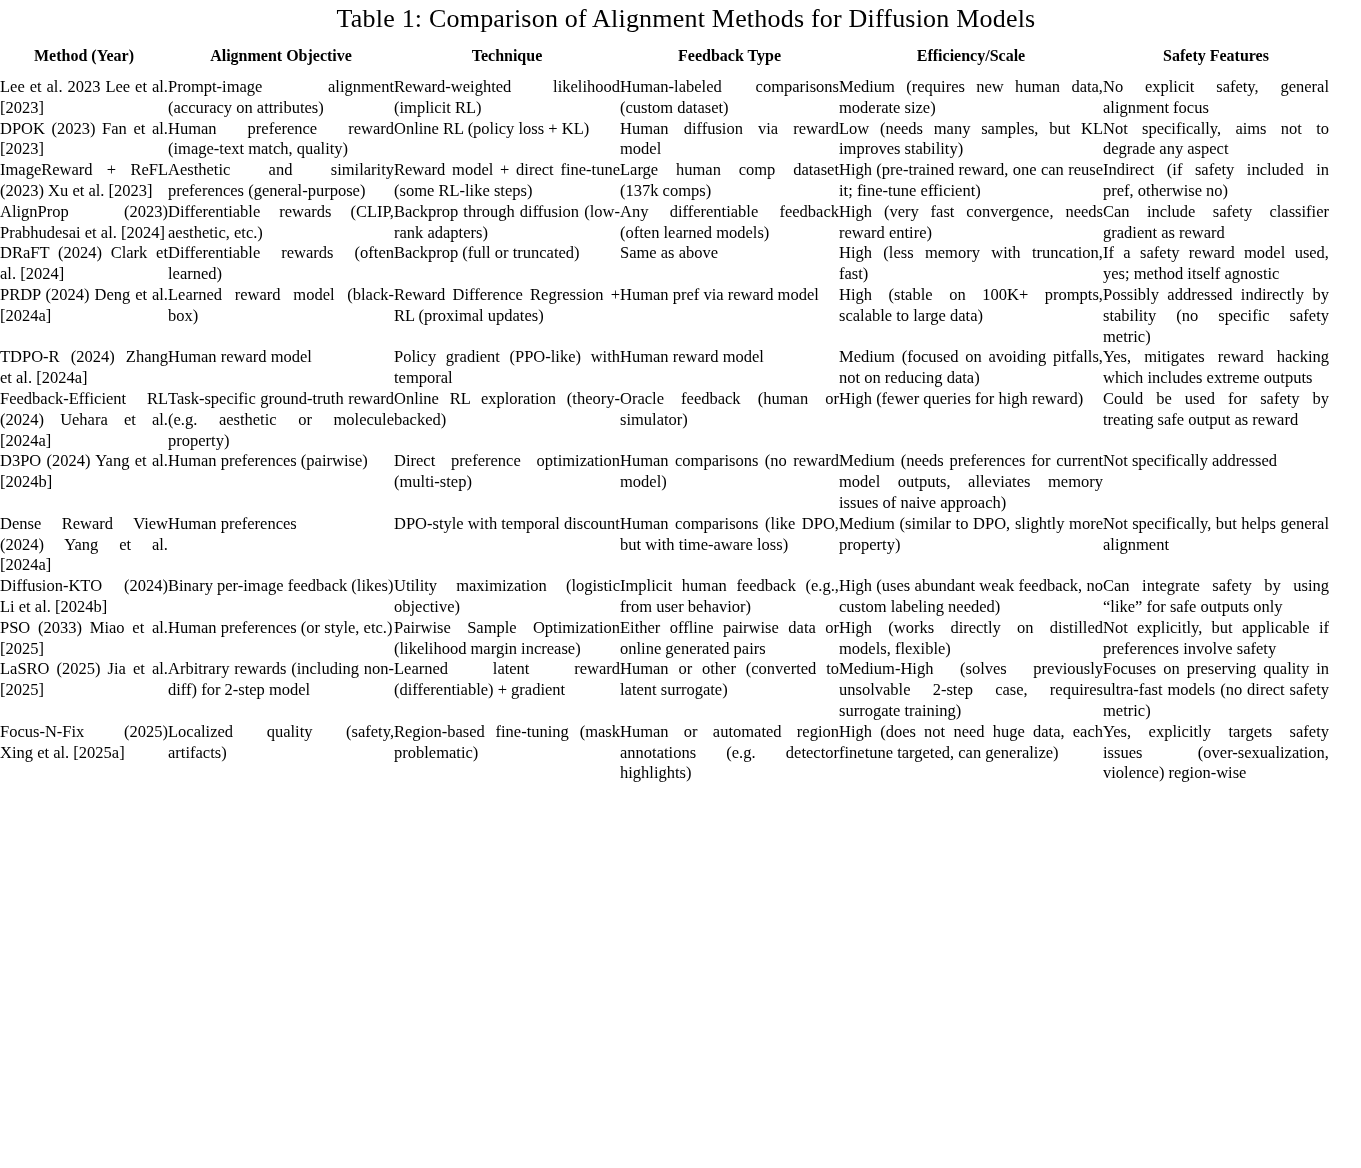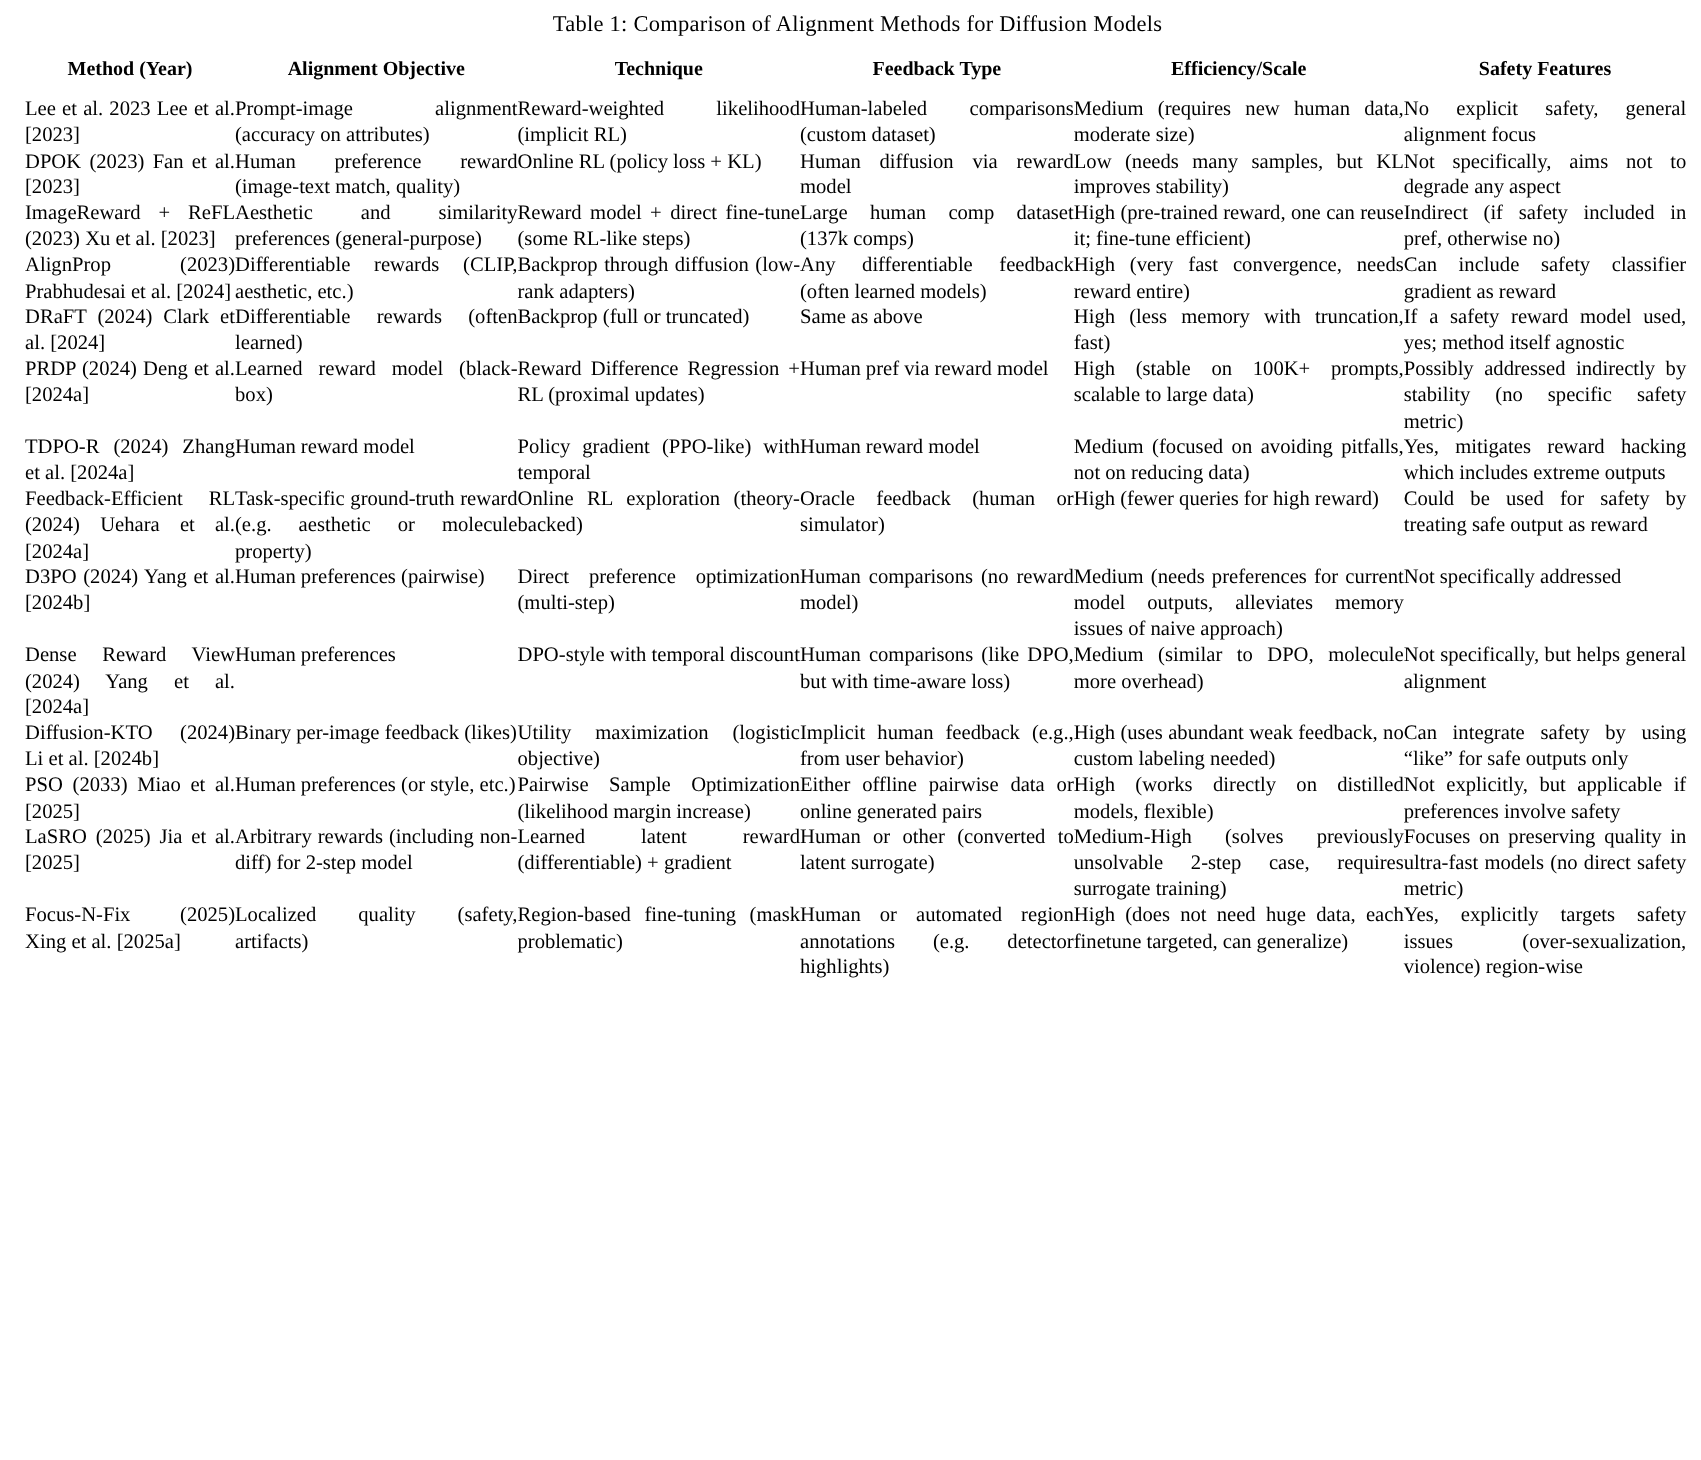--- a/index.html
+++ b/index.html
@@ -16,31 +16,31 @@
   }
   .page {
     width: 1361px;
     height: 1168px;
     position: relative;
     box-sizing: border-box;
     padding: 0;
   }
   .table-caption {
     text-align: center;
-    font-size: 18px;
+    font-size: 26px;
     line-height: 30px;
     padding-top: 4px;
     padding-bottom: 6px;
     letter-spacing: 0.2px;
     padding-left: 11px;
   }
   table.maintable {
     border-collapse: collapse;
     width: 1329px;
-    margin-left: 20px;
+    margin-left: 0;
     table-layout: fixed;
   }
   table.maintable td,
   table.maintable th {
     vertical-align: top;
     padding: 0;
     margin: 0;
     border: none;
   }
   
@@ -203,21 +203,21 @@
           <td class="j">Direct preference optimization (multi-step)</td>
           <td class="j">Human comparisons (no reward model)</td>
           <td class="j">Medium (needs preferences for current model outputs, alleviates memory issues of naive approach)</td>
           <td class="j">Not specifically addressed</td>
         </tr>
         <tr class="datarow">
           <td class="j">Dense Reward View (2024) Yang et al. [2024a]</td>
           <td class="j">Human preferences</td>
           <td class="j">DPO-style with temporal discount</td>
           <td class="j">Human comparisons (like DPO, but with time-aware loss)</td>
-          <td class="j">Medium (similar to DPO, molecule more overhead)</td>
+          <td class="j">Medium (similar to DPO, slightly more property)</td>
           <td class="j">Not specifically, but helps general alignment</td>
         </tr>
         <tr class="datarow">
           <td class="j">Diffusion-KTO (2024) Li et al. [2024b]</td>
           <td class="j">Binary per-image feedback (likes)</td>
           <td class="j">Utility maximization (logistic objective)</td>
           <td class="j">Implicit human feedback (e.g., from user behavior)</td>
           <td class="j">High (uses abundant weak feedback, no custom labeling needed)</td>
           <td class="j">Can integrate safety by using “like” for safe outputs only</td>
         </tr>

